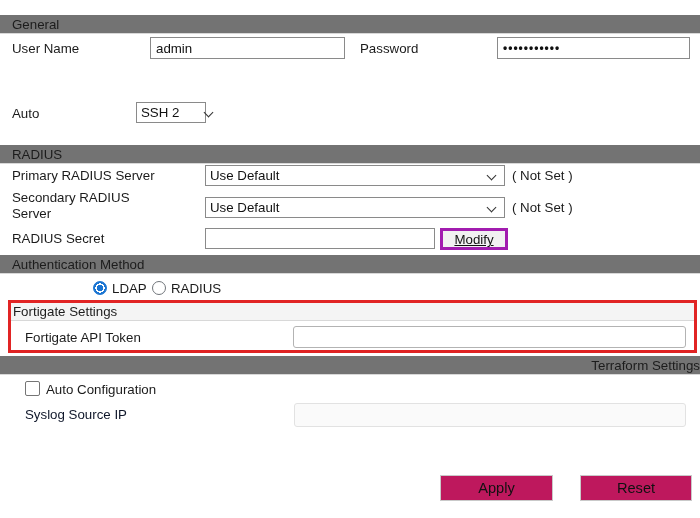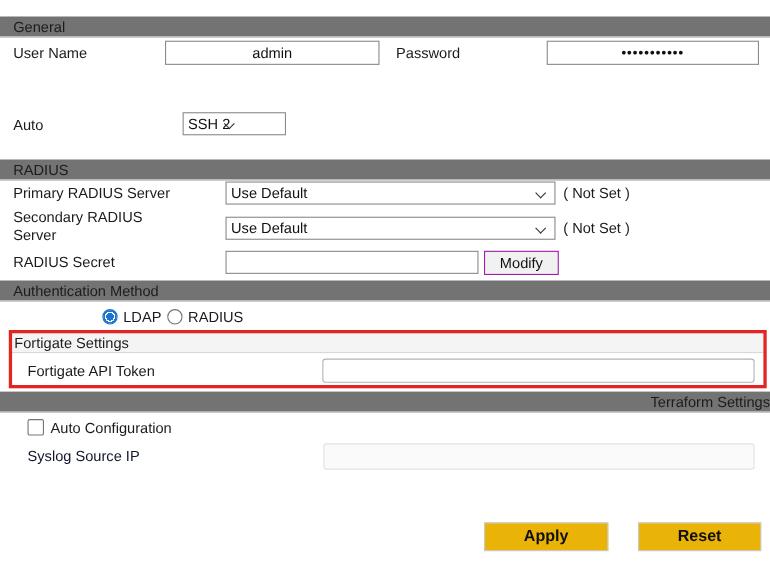--- a/index.html
+++ b/index.html
@@ -10,40 +10,40 @@
   }
   .bar {
     position:absolute; left:0; width:700px; height:19px; background:#737373;
     border-bottom:1px solid #d8d8d8; line-height:19px; padding-left:12px;
     box-sizing:border-box; color:#1c1c1c;
   }
   .lbl { position:absolute; white-space:nowrap; line-height:15px; }
   .txt-input {
     position:absolute; font-family:"Liberation Sans", sans-serif; font-size:13.3px;
     border:1px solid #8a8a8a; background:#fff; color:#111;
-    padding:1px 5px; box-sizing:border-box; border-radius:0; outline:none;text-align:center;
+    padding:1px 5px; box-sizing:border-box; border-radius:0; outline:none;
   }
   .pw { letter-spacing:1px; font-weight:bold; font-size:12px; }
   .sel {
     position:absolute; font-family:"Liberation Sans", sans-serif; font-size:13.3px;
     appearance:none; -webkit-appearance:none; -moz-appearance:none;
     border:1px solid #8a8a8a; background:#fff; color:#111;
     padding:0 20px 0 4px; box-sizing:border-box; border-radius:0; outline:none;
   }
   .chev {
     position:absolute; width:6px; height:6px;
     border-right:1.7px solid #333; border-bottom:1.7px solid #333;
     transform:rotate(45deg); pointer-events:none;
   }
   .btn {
     position:absolute; font-family:"Liberation Sans", sans-serif;
     box-sizing:border-box; text-align:center; cursor:pointer;
   }
-  .btn-modify { font-size:13.3px; background:#f1f1f1; border:1px solid #a21caf; color:#111; }
-  .btn-footer { font-size:14.6px; background:#eab308; border:1px solid #c9c9c9; color:#111;font-weight:bold; }
+  .btn-modify { font-size:13.3px; background:#f1f1f1; border:3px solid #a21caf; color:#111;text-decoration:underline; }
+  .btn-footer { font-size:14.6px; background:#be185d; border:1px solid #c9c9c9; color:#111; }
   .radio {
     position:absolute; appearance:none; -webkit-appearance:none; margin:0;
     width:14px; height:14px; border:1px solid #70757a; border-radius:50%; background:#fff;
   }
   .radio:checked {
     border-color:#1974d2;
     background:radial-gradient(circle, #1974d2 0px, #1974d2 3.4px, #ffffff 3.5px, #ffffff 4.6px, #1974d2 4.7px);
   }
   .checkbox {
     position:absolute; appearance:none; -webkit-appearance:none; margin:0;
@@ -69,21 +69,21 @@
 
   <div class="bar" style="top:15px;">
     <span>General</span>
   </div>
   <div class="lbl" style="left:12px; top:41px;">User Name</div>
   <input class="txt-input" type="text" style="left: 150px; top: 37px; width: 195px; height: 22px;" value="admin">
   <div class="lbl" style="left:360px; top:41px;">Password</div>
   <input class="txt-input pw" type="text" style="left: 497px; top: 37px; width: 193px; height: 22px;" value="•••••••••••">
 
   <div class="lbl" style="left:12px; top:106px;">Auto</div>
-  <select class="sel" style="left:166px; top:102px; width:94px; height:21px;">
+  <select class="sel" style="left:136px; top:102px; width:70px; height:21px;">
     <option>SSH 2</option>
   </select>
   <span class="chev" style="left:205px; top:109px;"></span>
 
   <div class="bar" style="top:145px;">
     <span>RADIUS</span>
   </div>
   <div class="lbl" style="left:12px; top:168px;">Primary RADIUS Server</div>
   <select class="sel" style="left:205px; top:165px; width:300px; height:21px;">
     <option>Use Default</option>

